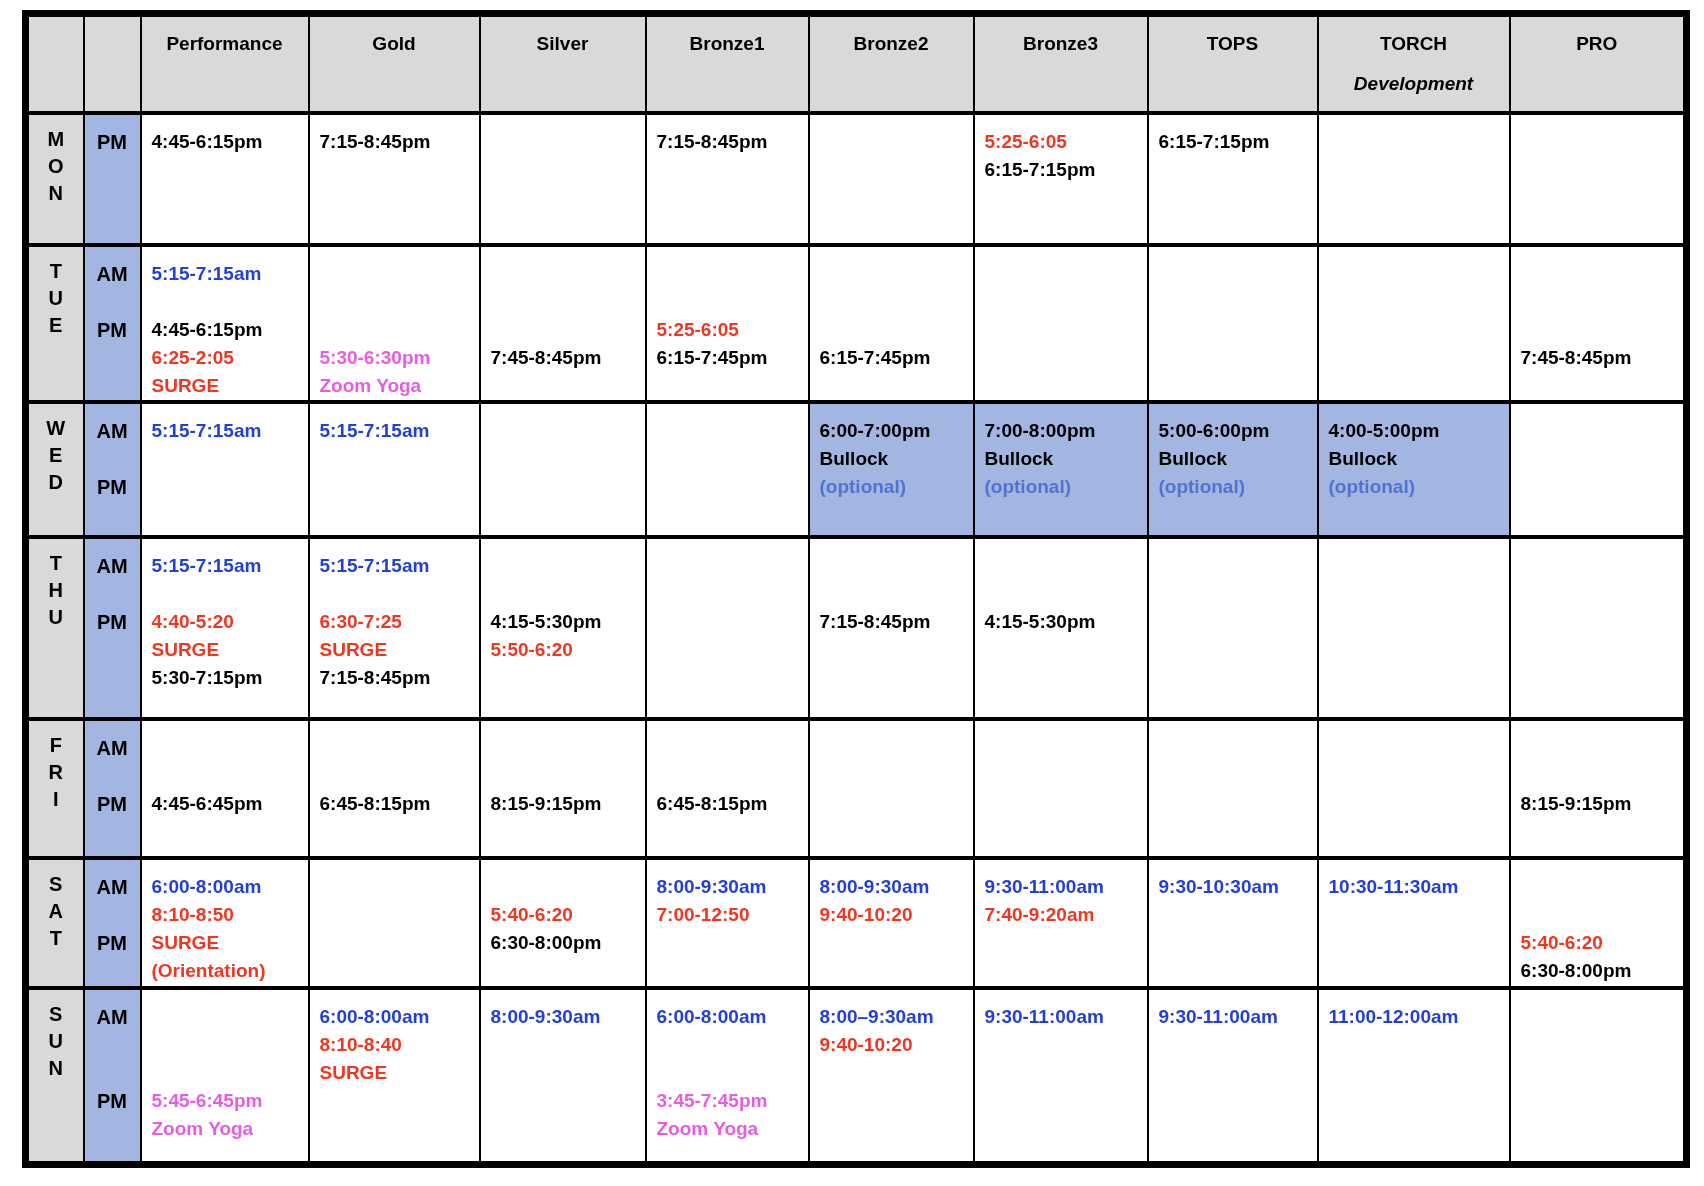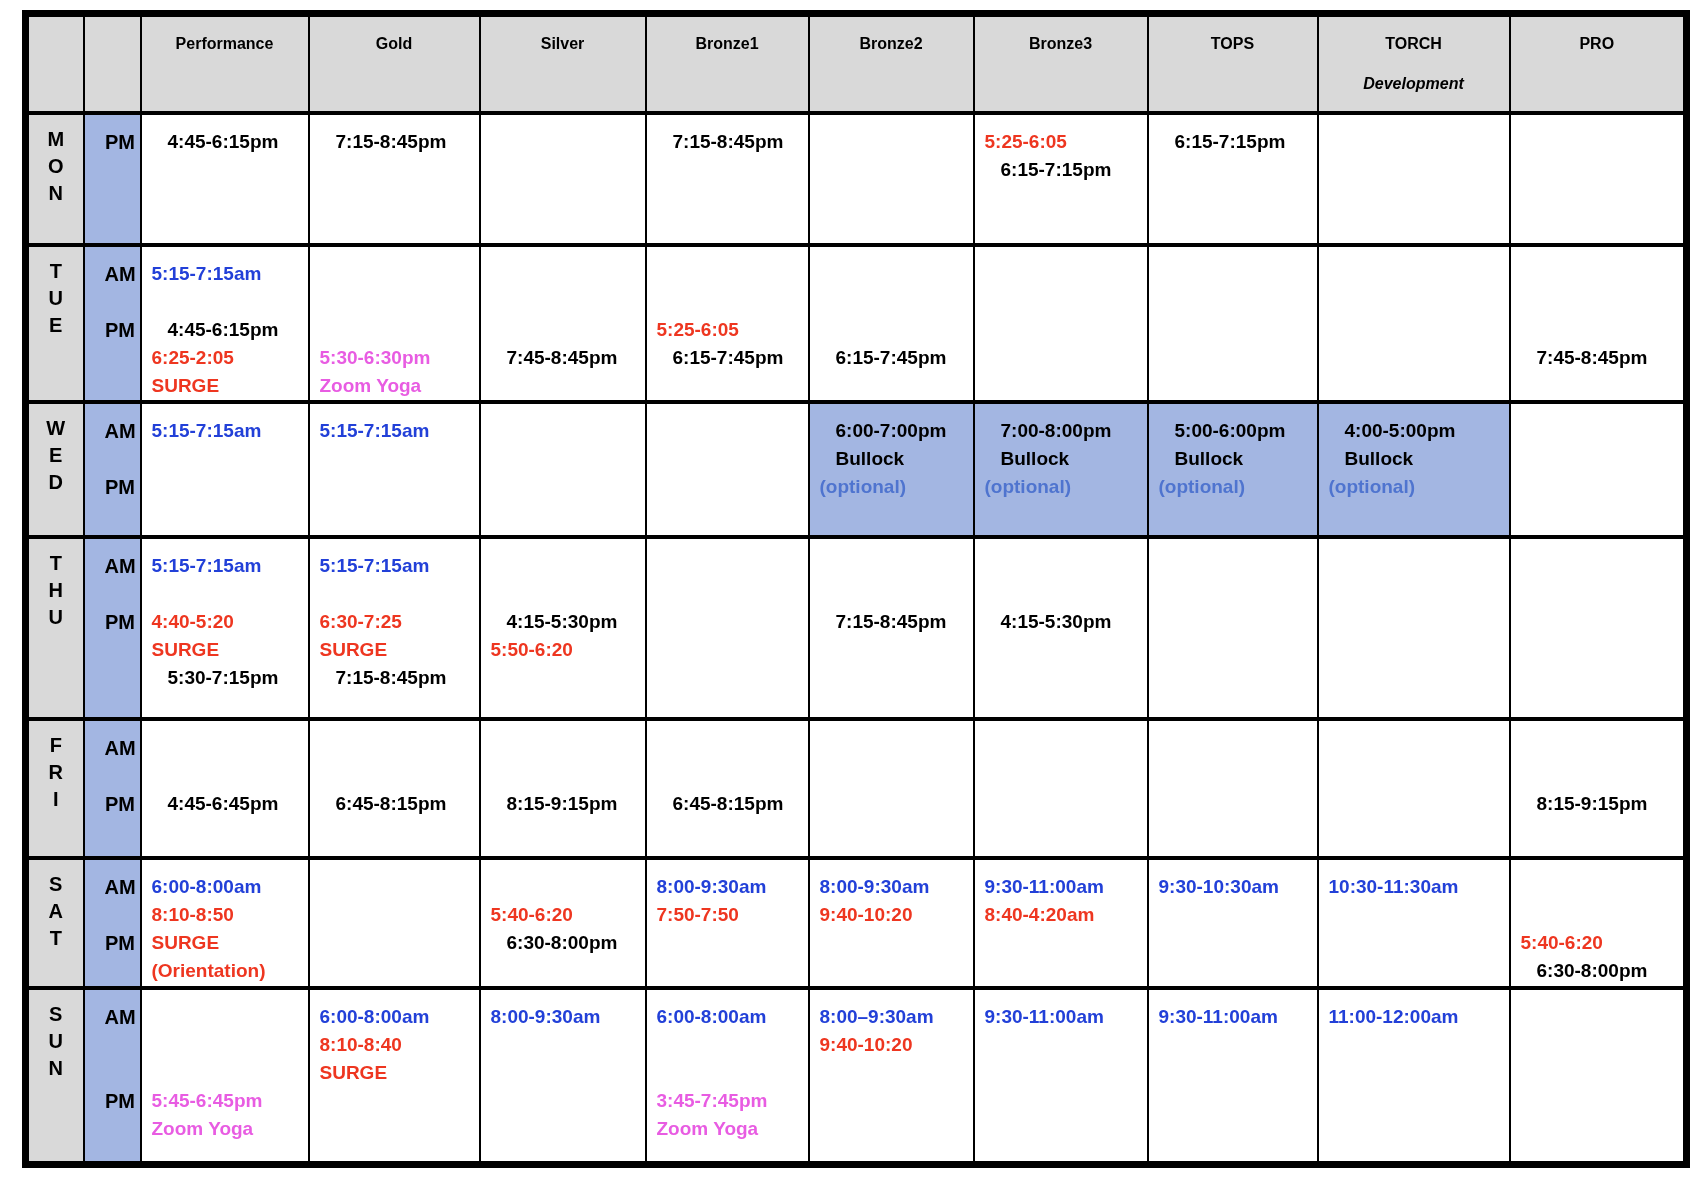--- a/index.html
+++ b/index.html
@@ -11,38 +11,38 @@
   table{border-collapse:collapse;table-layout:fixed;border:7px solid var(--border,#000);}
   th,td{
     border-left:2px solid var(--border,#000);
     border-right:2px solid var(--border,#000);
     border-top:4px solid var(--border,#000);
     border-bottom:4px solid var(--border,#000);
     vertical-align:top;padding:0;overflow:hidden;
   }
   thead th{
     background:var(--header-bg,#d9d9d9);
-    font-size:16px;line-height:22px;padding-top:16px;text-align:center;font-weight:bold;
+    font-size:19px;line-height:22px;padding-top:16px;text-align:center;font-weight:bold;
   }
   thead .sub{margin-top:18px;font-style:italic;}
   td.day{
     background:var(--header-bg,#d9d9d9);
     text-align:center;font-size:20px;line-height:27px;padding-top:11px;
   }
   td.ampm{
     background:var(--ampm-bg,#a3b6e2);
     text-align:center;font-size:20px;line-height:28px;padding-top:13px;
   }
   td.cell{
     background:#ffffff;text-align:left;
     font-size:19px;line-height:28px;padding:13px 4px 0 10px;
   }
   td.cell.hl{background:var(--ampm-bg,#a3b6e2);}
   .ln{min-height:28px;white-space:nowrap;}
-  .k{color:#000000;margin-left:16px;}
+  .k{color:#000000;}
   .b{color:var(--blue,#2240d8);}
   .r{color:var(--red,#ee3620);}
   .m{color:var(--magenta,#e85ce2);}
   .o{color:var(--opt,#4f74cf);}
   .g{color:transparent;}
 </style>
 </head>
 <body>
 
 <div class="wrap">
@@ -328,29 +328,29 @@
             <div class="ln r">(Orientation)</div>
           </td>
           <td class="cell"></td>
           <td class="cell">
             <div class="ln g"></div>
             <div class="ln r">5:40-6:20</div>
             <div class="ln k">6:30-8:00pm</div>
           </td>
           <td class="cell">
             <div class="ln b">8:00-9:30am</div>
-            <div class="ln r">7:50-7:50</div>
+            <div class="ln r">7:00-12:50</div>
           </td>
           <td class="cell">
             <div class="ln b">8:00-9:30am</div>
             <div class="ln r">9:40-10:20</div>
           </td>
           <td class="cell">
             <div class="ln b">9:30-11:00am</div>
-            <div class="ln r">8:40-4:20am</div>
+            <div class="ln r">7:40-9:20am</div>
           </td>
           <td class="cell">
             <div class="ln b">9:30-10:30am</div>
           </td>
           <td class="cell">
             <div class="ln b">10:30-11:30am</div>
           </td>
           <td class="cell">
             <div class="ln g"></div>
             <div class="ln g"></div>

